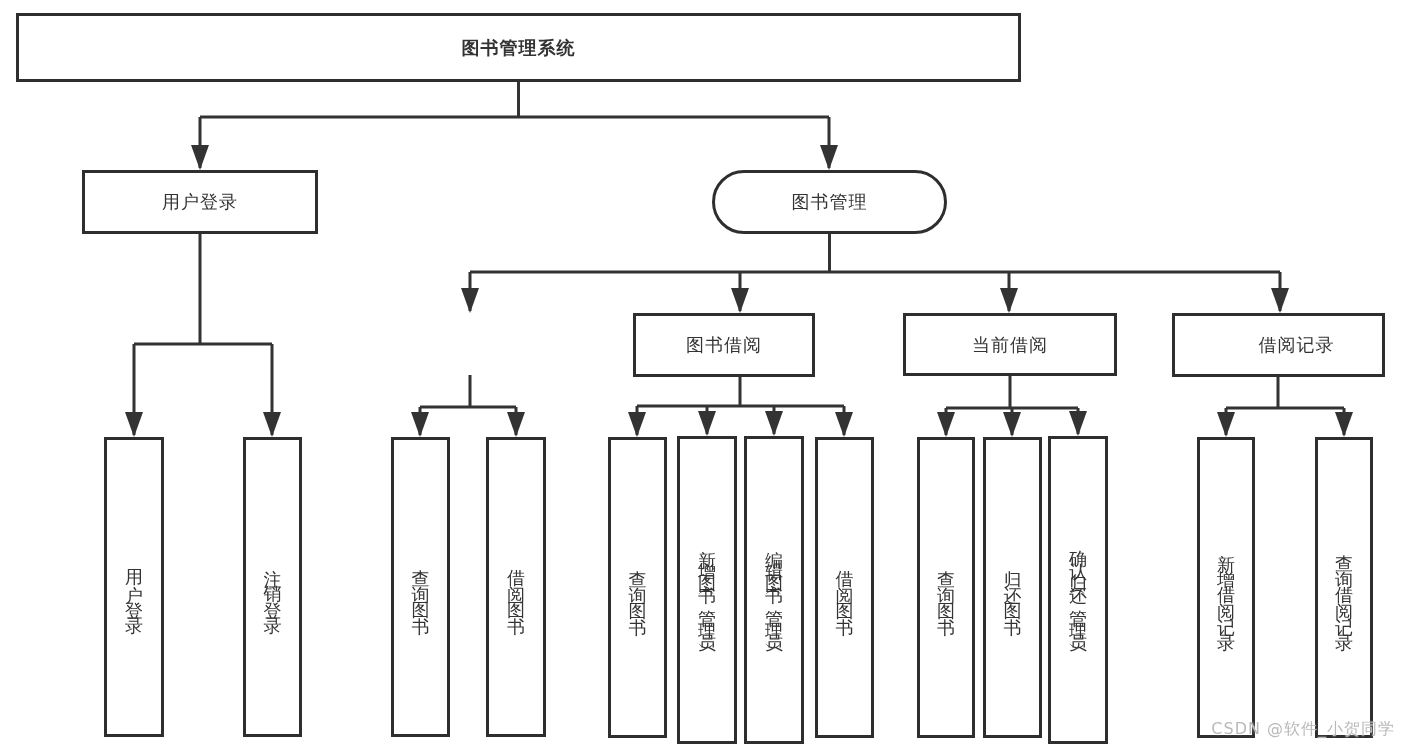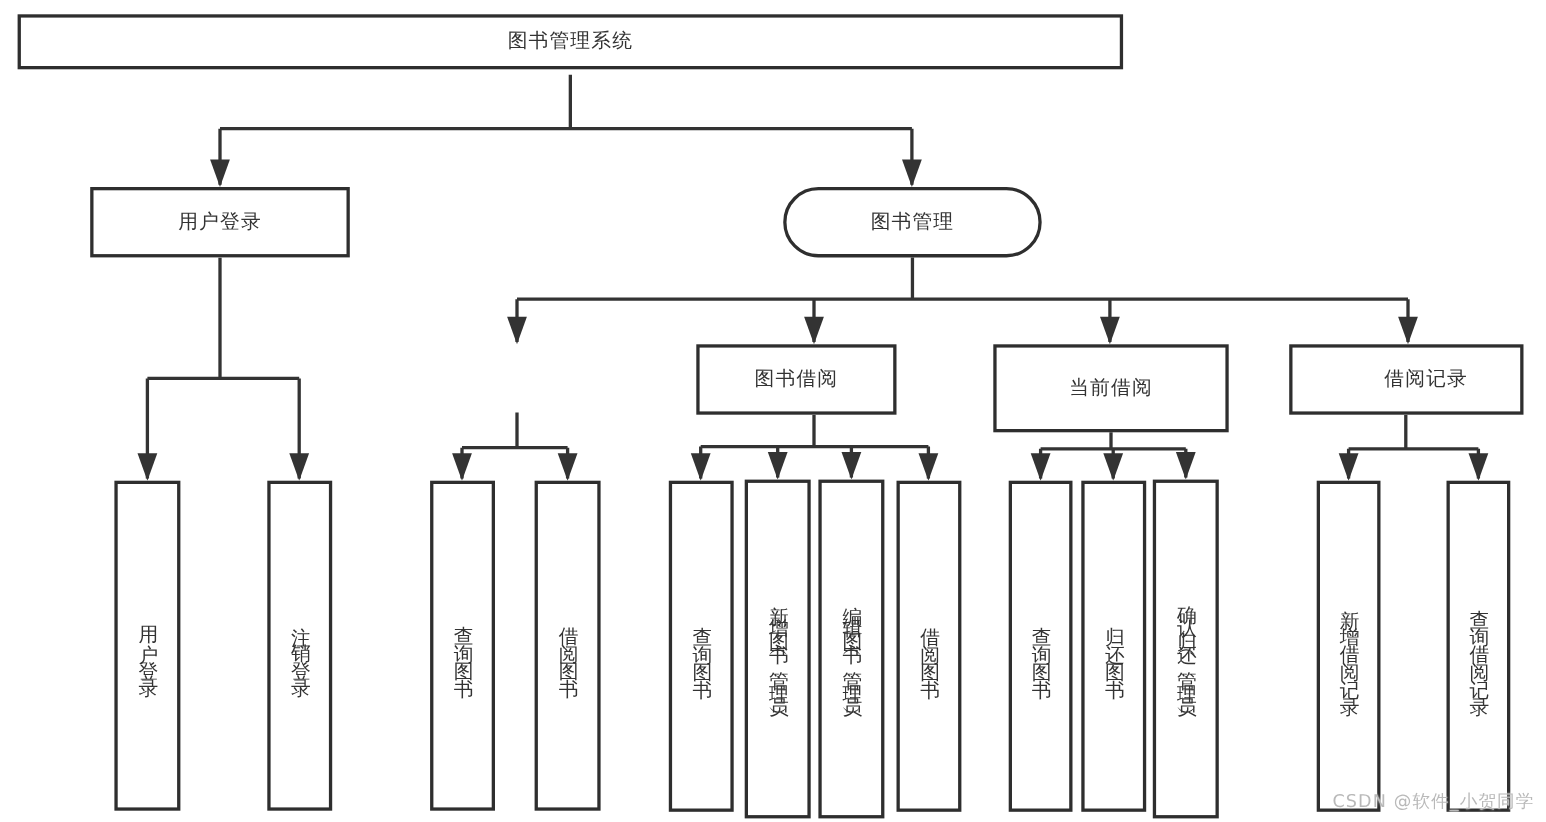--- a/index.html
+++ b/index.html
@@ -103,35 +103,35 @@
 
       <polygon points="937,412 955,412 946,437"></polygon>
       <polygon points="1003,412 1021,412 1012,437"></polygon>
       <polygon points="1069,411 1087,411 1078,436"></polygon>
 
       <polygon points="1217,412 1235,412 1226,437"></polygon>
       <polygon points="1335,412 1353,412 1344,437"></polygon>
     </g>
   </svg>
 
-  <div class="node" style="left:16px; top:13px; width:1005px; height:50px;">
+  <div class="node" style="left:16px; top:13px; width:1005px; height:69px;font-weight:bold;">
     <span class="hlabel">图书管理系统</span>
   </div>
 
   <div class="node" style="left:82px; top:170px; width:236px; height:64px;">
     <span class="hlabel">用户登录</span>
   </div>
   <div class="node" style="left:712px; top:170px; width:235px; height:64px;border-radius:32px;">
     <span class="hlabel">图书管理</span>
   </div>
 
   <div class="node" style="left:633px; top:313px; width:182px; height:64px;">
     <span class="hlabel">图书借阅</span>
   </div>
-  <div class="node" style="left:903px; top:313px; width:214px; height:80px;align-items:center;">
+  <div class="node" style="left:903px; top:313px; width:214px; height:63px;align-items:center;">
     <span class="hlabel">当前借阅</span>
   </div>
   <div class="node" style="left:1172px; top:313px; width:213px; height:64px;padding-left:36px;">
     <span class="hlabel">借阅记录</span>
   </div>
 
   <div class="node vnode" style="left:104px; top:437px; width:60px; height:300px;">
     <span class="vlabel">用户登录</span>
   </div>
   <div class="node vnode" style="left:243px; top:437px; width:59px; height:300px;">

